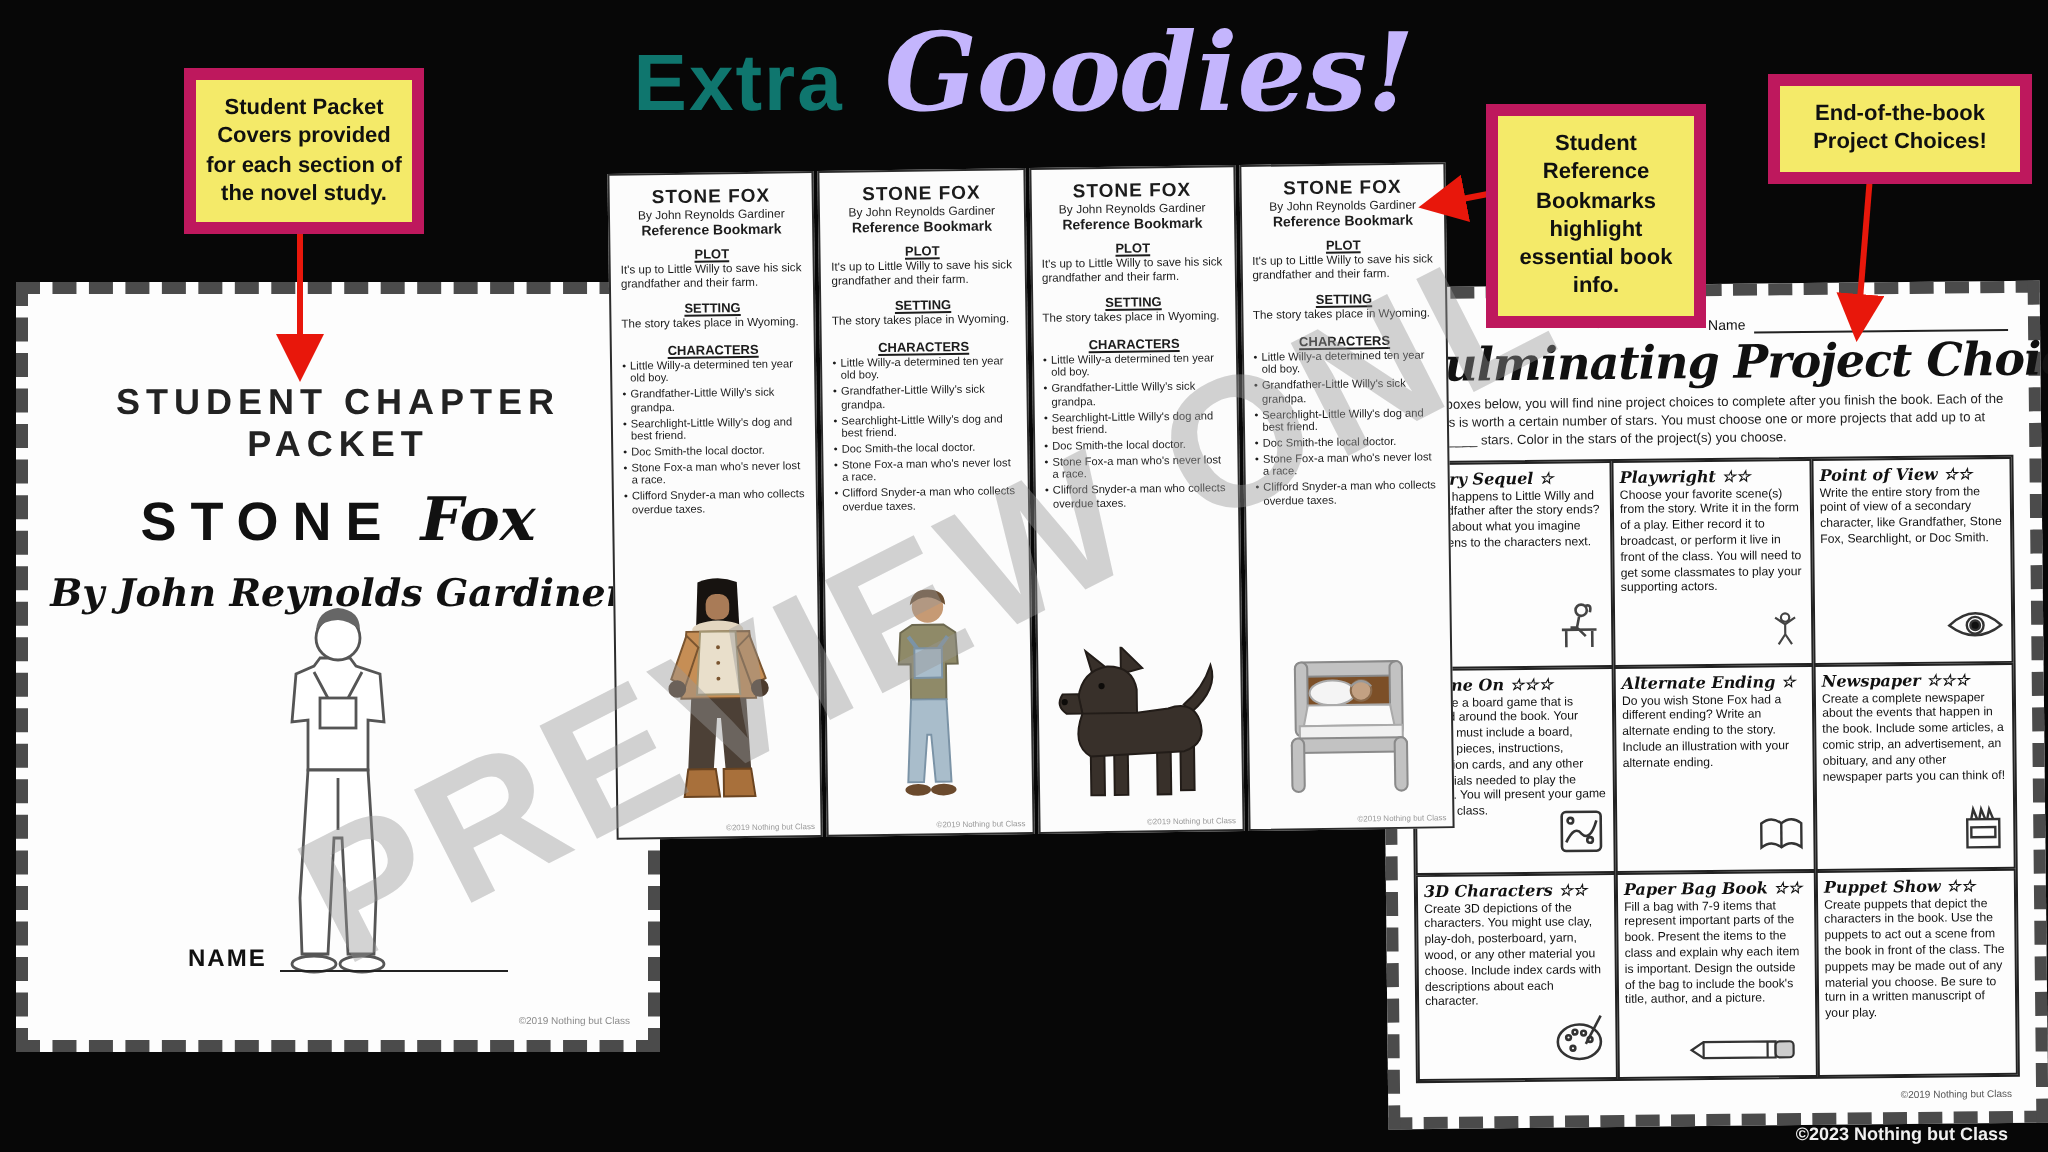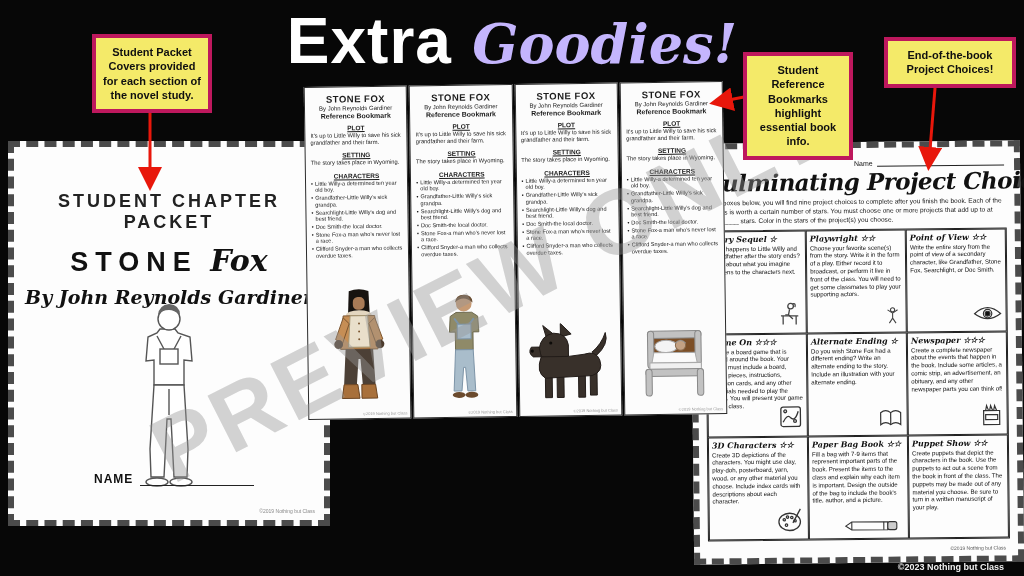--- a/index.html
+++ b/index.html
@@ -3,27 +3,27 @@
 <meta charset="utf-8">
 <style>
   html,body { margin:0; padding:0; background:#000; }
   #canvas {
     position:relative; width:1024px; height:576px; overflow:hidden;
     background:#070707; font-family:"Liberation Sans", sans-serif; color:#111;
   }
 
   
   .title-row { position:absolute; left:0; right:0; top:4px; text-align:center; z-index:20; }
-  .title-extra { font-size:64px; font-weight:800; color:#ffffff; letter-spacing:1px; }
+  .title-extra { font-size:40px; font-weight:800; color:#0f766e; letter-spacing:1px; }
   .title-script { font-size:54px; font-weight:700; font-style:italic;
                   font-family:"DejaVu Serif", serif; color:#c4b5fd; margin-left:16px; }
 
   
   .callout {
-    position:absolute; background:#f4ea69; border:4px solid #be185d; color:#101010;
+    position:absolute; background:#f4ea69; border:6px solid #be185d; color:#101010;
     font-weight:700; text-align:center; font-size:11px; line-height:1.3;
     padding:7px 5px; z-index:60; box-sizing:border-box;
   }
   #callout-packet   { left:92px;  top:34px; width:120px; }
   #callout-bookmarks{ left:743px; top:52px; width:110px; }
   #callout-projects { left:884px; top:37px; width:132px; }
 
   
   #arrows { position:absolute; left:0; top:0; z-index:55; pointer-events:none; }
 

